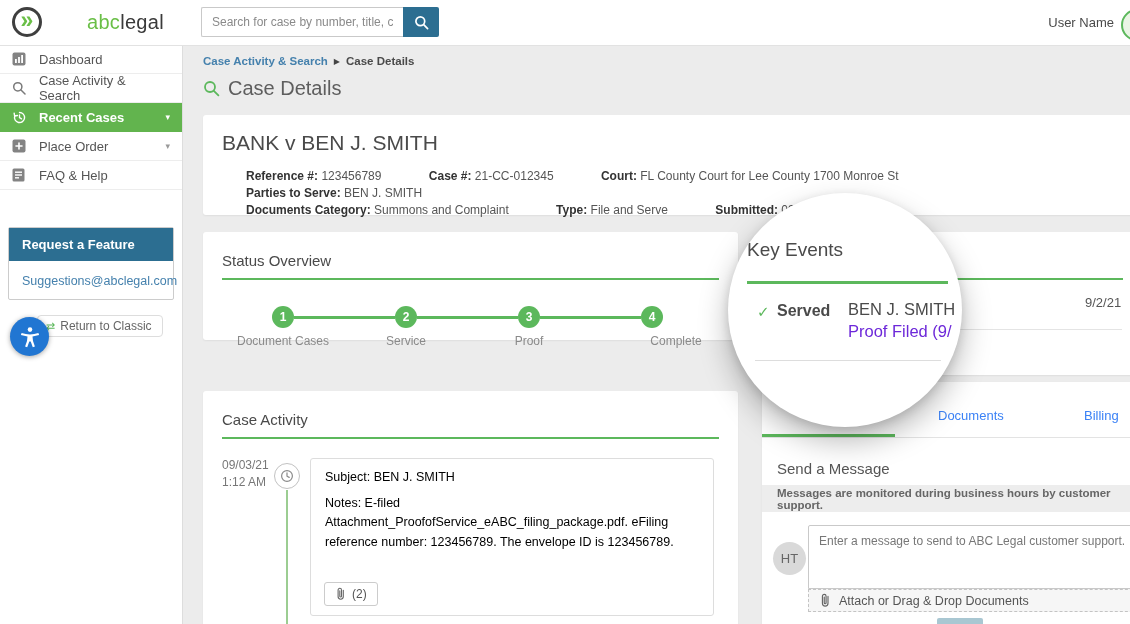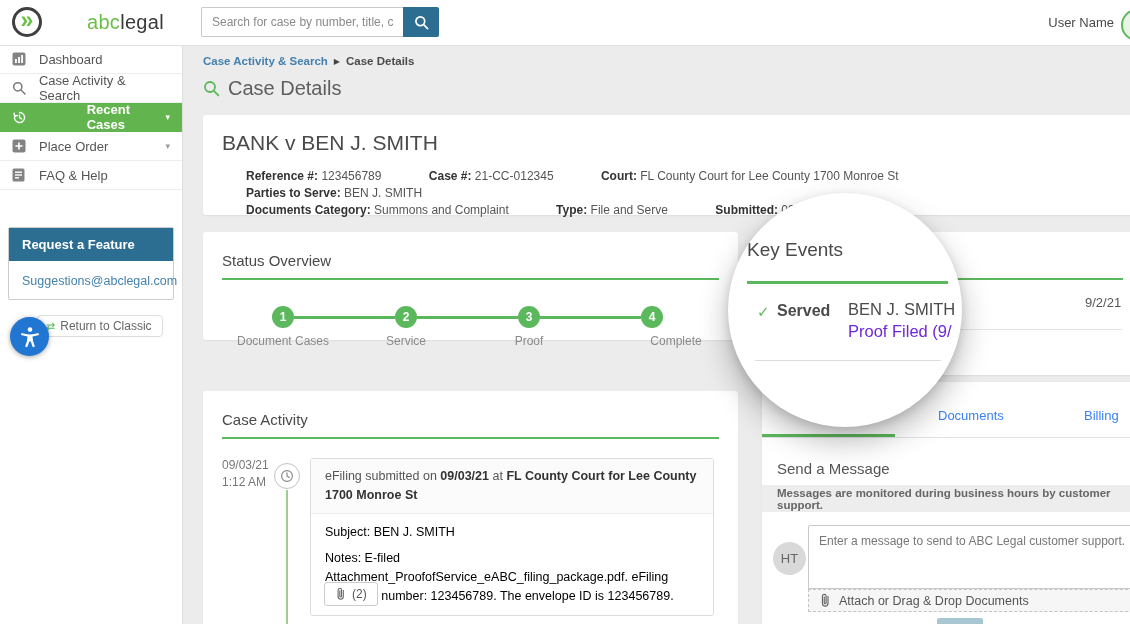--- a/index.html
+++ b/index.html
@@ -21,21 +21,21 @@
   .search-input::placeholder { color:#8a8a8a; }
   .search-btn { width:36px; height:30px; background:#2c6e91; border:none; border-radius:0 2px 2px 0; display:flex; align-items:center; justify-content:center; cursor:pointer; }
   .user-name { position:absolute; right:16px; top:15px; font-size:13px; color:#4a4a4a; cursor:pointer; }
   .avatar-cut { position:absolute; left:1121px; top:9px; width:28px; height:28px; border-radius:50%; border:2px solid #5cb85c; background:#eaf5e5; }
 
   
   .sidebar { position:absolute; left:0; top:45px; width:183px; height:579px; background:#fff; border-right:1px solid #ddd; z-index:10; box-sizing:border-box; }
   .nav-item { height:29px; box-sizing:border-box; display:flex; align-items:center; padding:0 12px; border-bottom:1px solid #ededed;
     font-size:13px; color:#555; cursor:pointer; position:relative; }
   .nav-icon { width:17px; margin-right:10px; display:flex; align-items:center; }
-  .nav-item.active { background:#62b44e; color:#fff; font-weight:bold; border-bottom-color:#62b44e;gap:48px; }
+  .nav-item.active { background:#62b44e; color:#fff; font-weight:bold; border-bottom-color:#62b44e; }
   .chev { position:absolute; right:12px; font-size:9px; }
   .chev.white { color:#fff; } .chev.gray { color:#9a9a9a; }
   .feature-box { position:absolute; left:8px; top:182px; width:164px; border:1px solid #ccc; border-radius:2px; background:#fff; }
   .feature-head { background:#2c6e91; color:#fff; font-size:13px; font-weight:bold; padding:9px 13px; }
   .feature-body { padding:10px 13px; }
   .feature-link { font-size:12.5px; color:#4581ad; text-decoration:none; cursor:pointer; }
   .return-btn { position:absolute; left:37px; top:270px; height:22px; display:flex; align-items:center; gap:5px;
     background:#fff; border:1px solid #ddd; border-radius:4px; padding:0 10px 0 8px; font-size:12px; color:#666; cursor:pointer; }
   .return-arrows { color:#5cb85c; font-size:11px; line-height:1; }
   .a11y-circle { position:absolute; left:10px; top:272px; width:39px; height:39px; border-radius:50%; background:#2176d2; z-index:6;
@@ -283,21 +283,20 @@
       <div>1:12 AM</div>
     </div>
     <div class="ca-clock">
       <svg width="14" height="14" viewBox="0 0 14 14">
           <circle cx="7" cy="7" r="5.4" fill="none" stroke="#8a8a8a" stroke-width="1.2"></circle>
           <path d="M7 3.8v3.4l2.2 1.2" fill="none" stroke="#8a8a8a" stroke-width="1.2" stroke-linecap="round"></path>
         </svg>
     </div>
     <div class="ca-vline"></div>
     <div class="event-card">
-      <div class="event-head"><span>eFiling submitted on </span><b>09/03/21</b><span> at </span><b>FL County Court for Lee County 1700 Monroe St</b></div>
       <div class="event-body">
         <div class="event-subject">Subject: BEN J. SMITH</div>
         <div class="event-notes">Notes: E-filed Attachment_ProofofService_eABC_filing_package.pdf. eFiling reference number: 123456789. The envelope ID is 123456789.</div>
       </div>
       <button class="attach-chip">
         <span style="display:flex">
           <svg width="11" height="14" viewBox="0 0 11 14">
               <path d="M8.3 3.2v6.4a2.6 2.6 0 0 1-5.2 0V3a1.7 1.7 0 0 1 3.4 0v6.2a.85.85 0 0 1-1.7 0V3.8" fill="none" stroke="#666" stroke-width="1.1" stroke-linecap="round"></path>
             </svg>
         </span>

